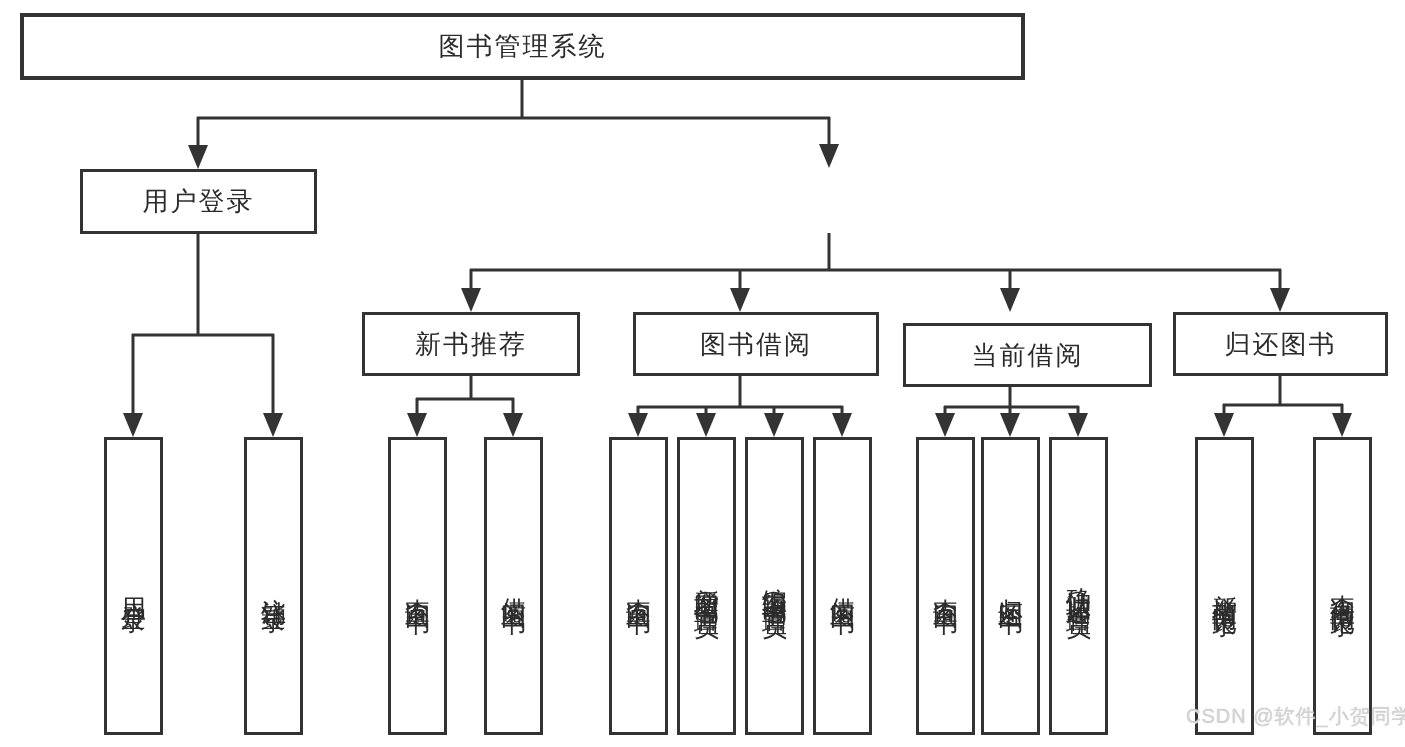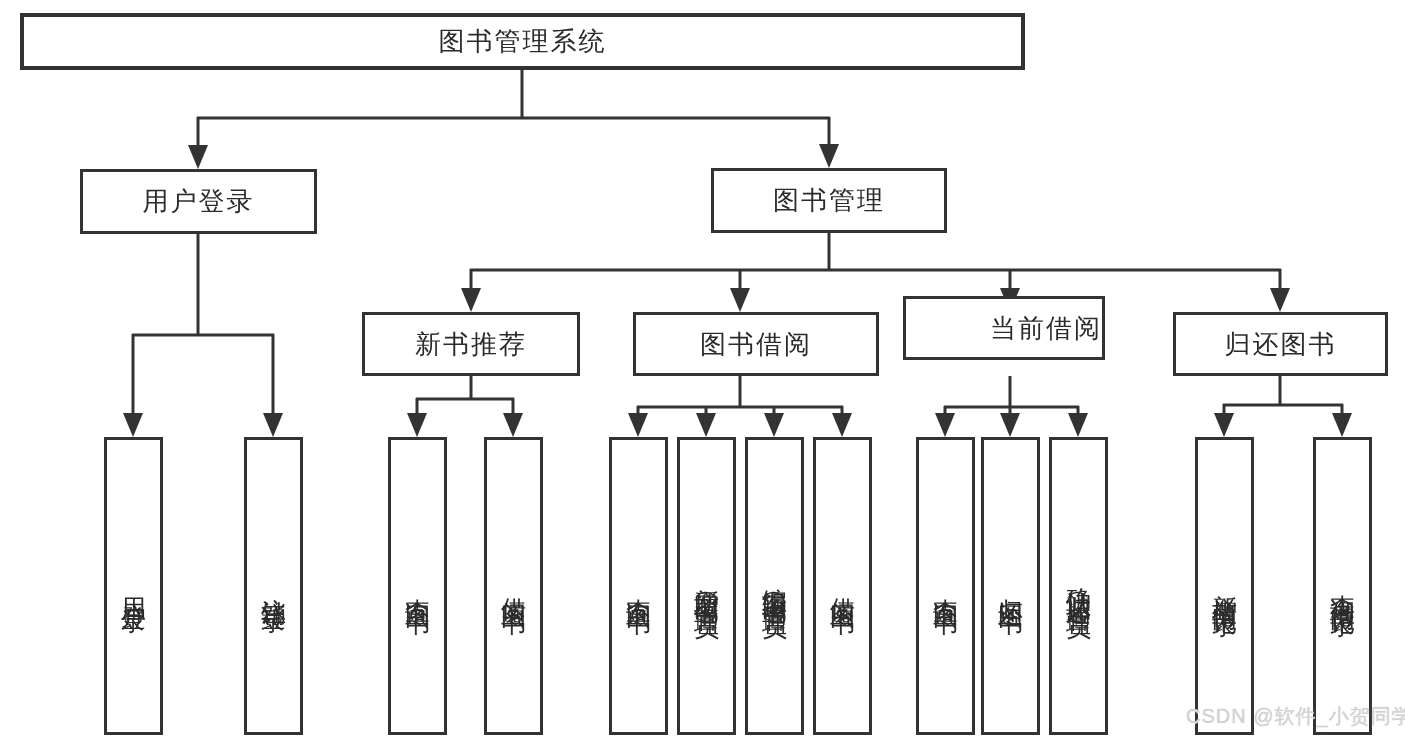--- a/index.html
+++ b/index.html
@@ -124,38 +124,35 @@
       <polygon points="764,413 784,413 774,437"></polygon>
       <polygon points="832,413 852,413 842,437"></polygon>
       <polygon points="935,413 955,413 945,437"></polygon>
       <polygon points="1000,413 1020,413 1010,437"></polygon>
       <polygon points="1068,413 1088,413 1078,437"></polygon>
       <polygon points="1214,413 1234,413 1224,437"></polygon>
       <polygon points="1332,413 1352,413 1342,437"></polygon>
     </g>
   </svg>
 
-  <div class="node hnode root" style="left:20px; top:13px; width:1005px; height:57px;">
+  <div class="node hnode root" style="left:20px; top:13px; width:1005px; height:67px;">
     <span>图书管理系统</span>
   </div>
 
   <div class="node hnode" style="left:80px; top:169px; width:237px; height:65px;">
     <span>用户登录</span>
   </div>
-  <div class="node hnode" style="left:711px; top:168px; width:236px; height:65px;">
-    <span>图书管理</span>
-  </div>
 
   <div class="node hnode" style="left:362px; top:312px; width:218px; height:64px;">
     <span>新书推荐</span>
   </div>
   <div class="node hnode" style="left:633px; top:312px; width:246px; height:64px;">
     <span>图书借阅</span>
   </div>
-  <div class="node hnode" style="left:903px; top:296px; width:202px; height:64px;justify-content:flex-end;">
+  <div class="node hnode" style="left:903px; top:323px; width:249px; height:64px;">
     <span>当前借阅</span>
   </div>
   <div class="node hnode" style="left:1173px; top:312px; width:215px; height:64px;">
     <span>归还图书</span>
   </div>
 
   <div class="node leaf" style="left:104px;">
     <span class="vtext">用户登录</span>
   </div>
   <div class="node leaf" style="left:244px;">

